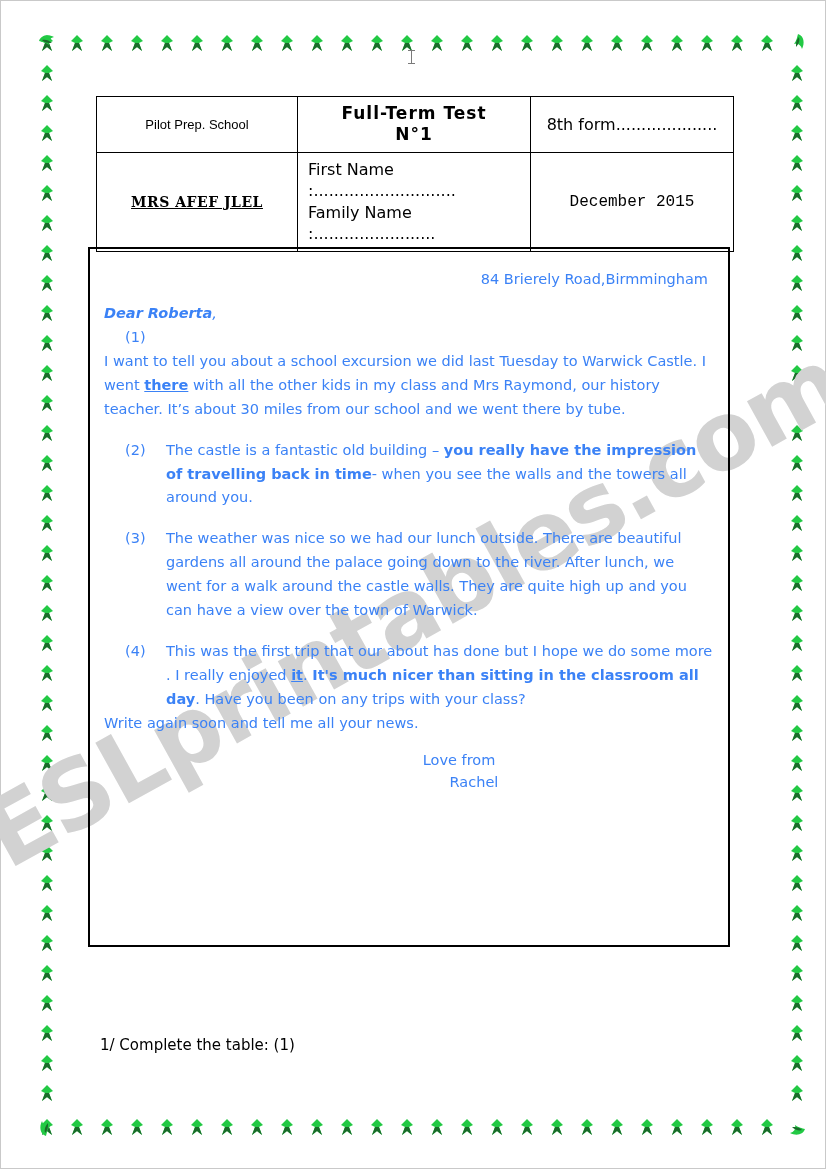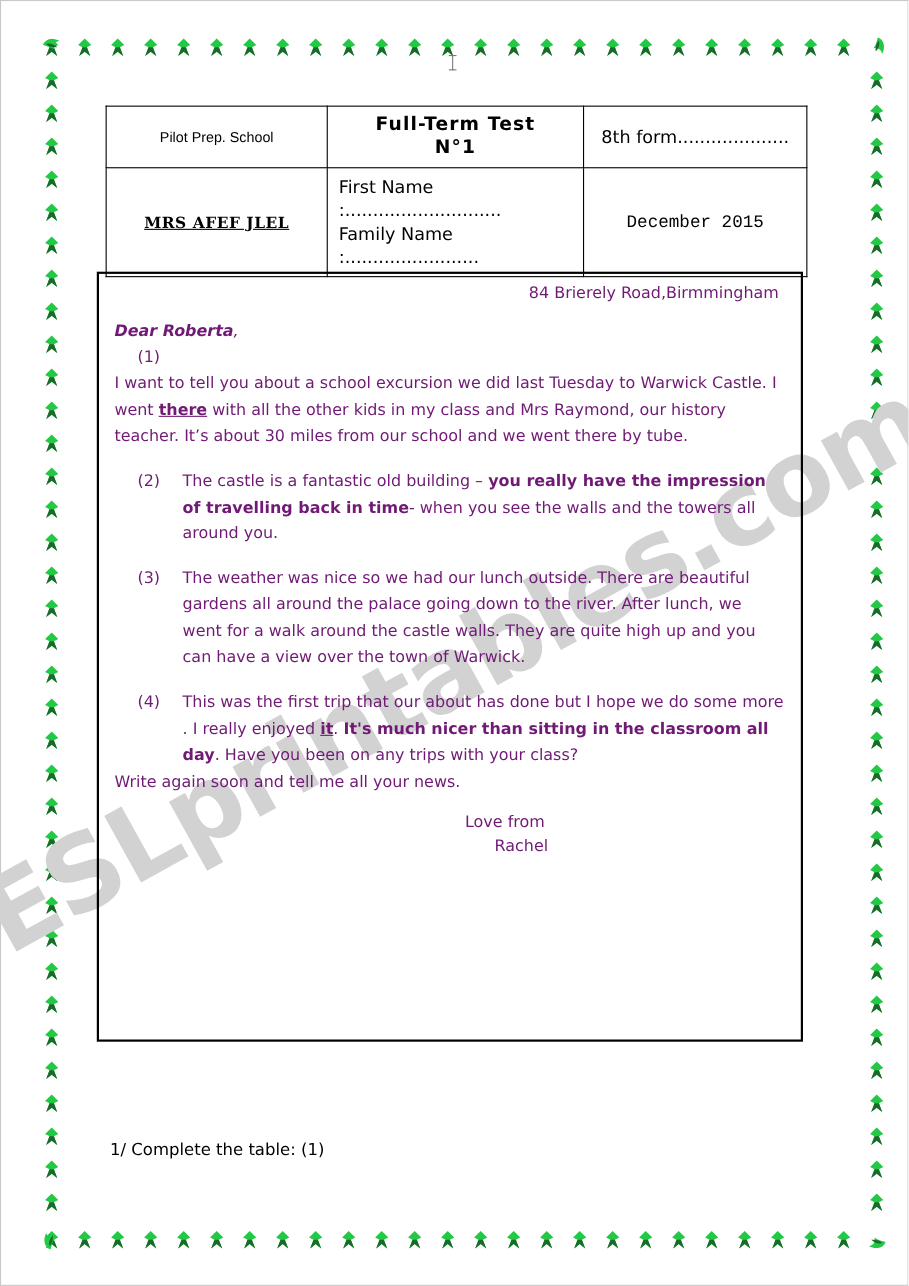--- a/index.html
+++ b/index.html
@@ -161,25 +161,25 @@
     left: 88px;
     top: 247px;
     width: 642px;
     height: 700px;
     border: 2px solid #000;
     box-sizing: border-box;
     background: transparent;
   }
   .letter-inner {
     position: relative;
-    padding: 8px 14px 0 14px;
+    padding: 20px 14px 0 14px;
     font-family: "DejaVu Sans", sans-serif;
     font-size: 14.5px;
     line-height: 1.65;
-    color: #701a75;
+    color: #3b82f6;
   }
   .addr-block {
     text-align: right;
     padding-right: 6px;
     line-height: 1.45;
   }
   .addr-line2 { display: block; padding-right: 92px; }
   sup { font-size: 0.66em; vertical-align: super; }
 
   .salutation {

